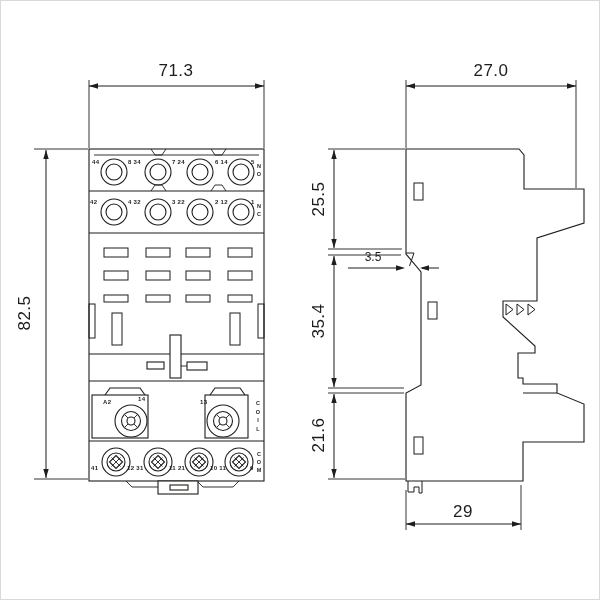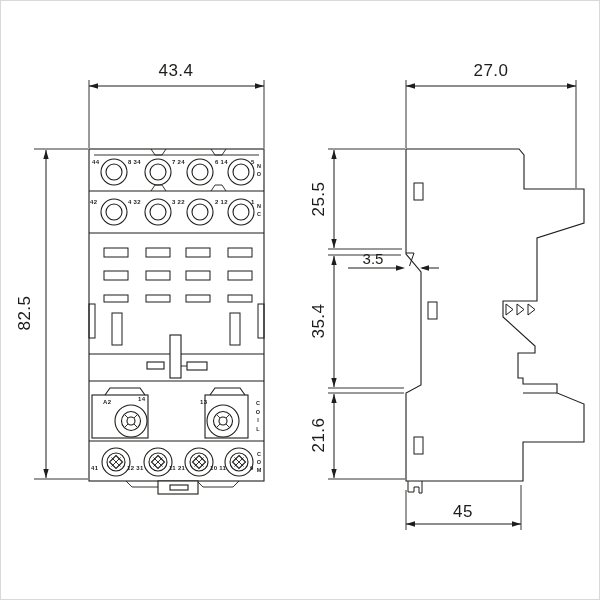--- a/index.html
+++ b/index.html
@@ -4,21 +4,21 @@
 <style>
   html,body{margin:0;padding:0;background:#ffffff;}
   .canvas{
     position:relative;width:600px;height:600px;background:#ffffff;
     border:1px solid #d9d9d9;box-sizing:border-box;overflow:hidden;
     font-family:"Liberation Sans","DejaVu Sans",sans-serif;color:#1d1d1b;
   }
   svg{position:absolute;left:0;top:0;}
   .lbl{position:absolute;white-space:nowrap;color:#1d1d1b;}
   .dim{font-size:17px;font-weight:400;letter-spacing:0.5px;}
-  .dim-sm{font-size:15px;}
+  .dim-sm{font-size:12px;}
   .rot{transform:rotate(-90deg);transform-origin:center center;text-align:center;}
   .ctr{text-align:center;}
   .tiny{font-size:6px;font-weight:bold;letter-spacing:0.3px;}
   .vlabel{
     font-size:5.5px;font-weight:bold;
     writing-mode:vertical-rl;text-orientation:upright;letter-spacing:2px;
   }
   .vlabel.wide{letter-spacing:2.6px;}
 </style>
 </head>
@@ -181,28 +181,28 @@
         <polygon points="419,267 428,264.3 428,269.7" fill="#1d1d1b" stroke="none"></polygon>
 
         <path stroke-width="0.9" d="M405,489 V529 M520,484 V529"></path>
         <path d="M405,523 H520"></path>
         <polygon points="405,523 414,520.3 414,525.7" fill="#1d1d1b" stroke="none"></polygon>
         <polygon points="520,523 511,520.3 511,525.7" fill="#1d1d1b" stroke="none"></polygon>
       </g>
     </g>
   </svg>
 
-  <div class="lbl dim ctr" style="left:140px;top:60px;width:70px;">43.4</div>
+  <div class="lbl dim ctr" style="left:140px;top:60px;width:70px;">71.3</div>
   <div class="lbl dim ctr" style="left:455px;top:60px;width:70px;">27.0</div>
   <div class="lbl dim rot" style="left:-4px;top:302px;width:56px;">82.5</div>
   <div class="lbl dim rot" style="left:290px;top:188px;width:56px;">25.5</div>
   <div class="lbl dim rot" style="left:290px;top:310px;width:56px;">35.4</div>
   <div class="lbl dim rot" style="left:290px;top:424px;width:56px;">21.6</div>
   <div class="lbl dim-sm ctr" style="left:347px;top:249px;width:50px;">3.5</div>
-  <div class="lbl dim ctr" style="left:432px;top:501px;width:60px;">45</div>
+  <div class="lbl dim ctr" style="left:432px;top:501px;width:60px;">29</div>
 
   <div class="lbl tiny" style="left:91px;top:158px;">44</div>
   <div class="lbl tiny" style="left:127px;top:158px;">8 34</div>
   <div class="lbl tiny" style="left:171px;top:158px;">7 24</div>
   <div class="lbl tiny" style="left:214px;top:158px;">6 14</div>
   <div class="lbl tiny" style="left:250px;top:158px;">5</div>
   <div class="lbl vlabel" style="left:255px;top:162px;">NO</div>
 
   <div class="lbl tiny" style="left:89px;top:198px;">42</div>
   <div class="lbl tiny" style="left:127px;top:198px;">4 32</div>

